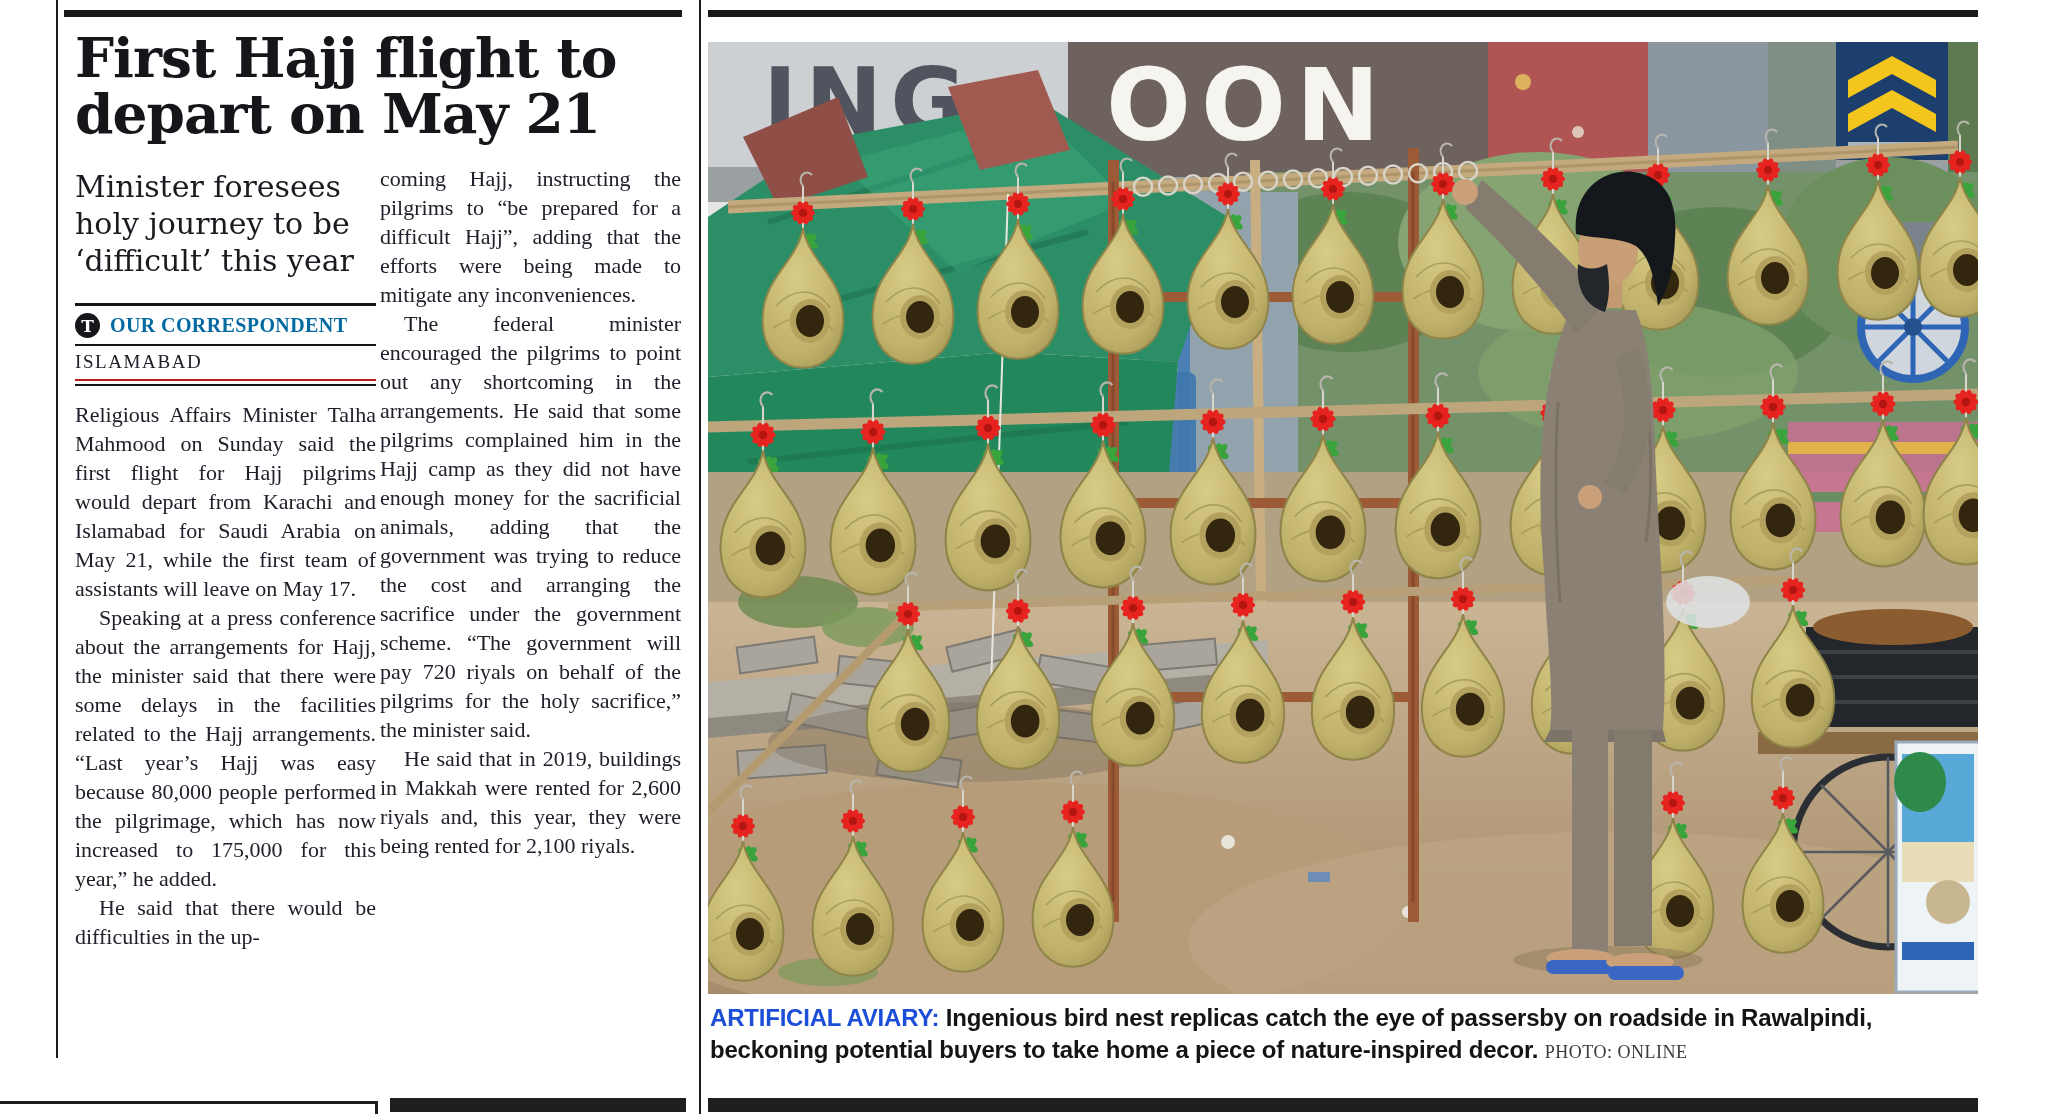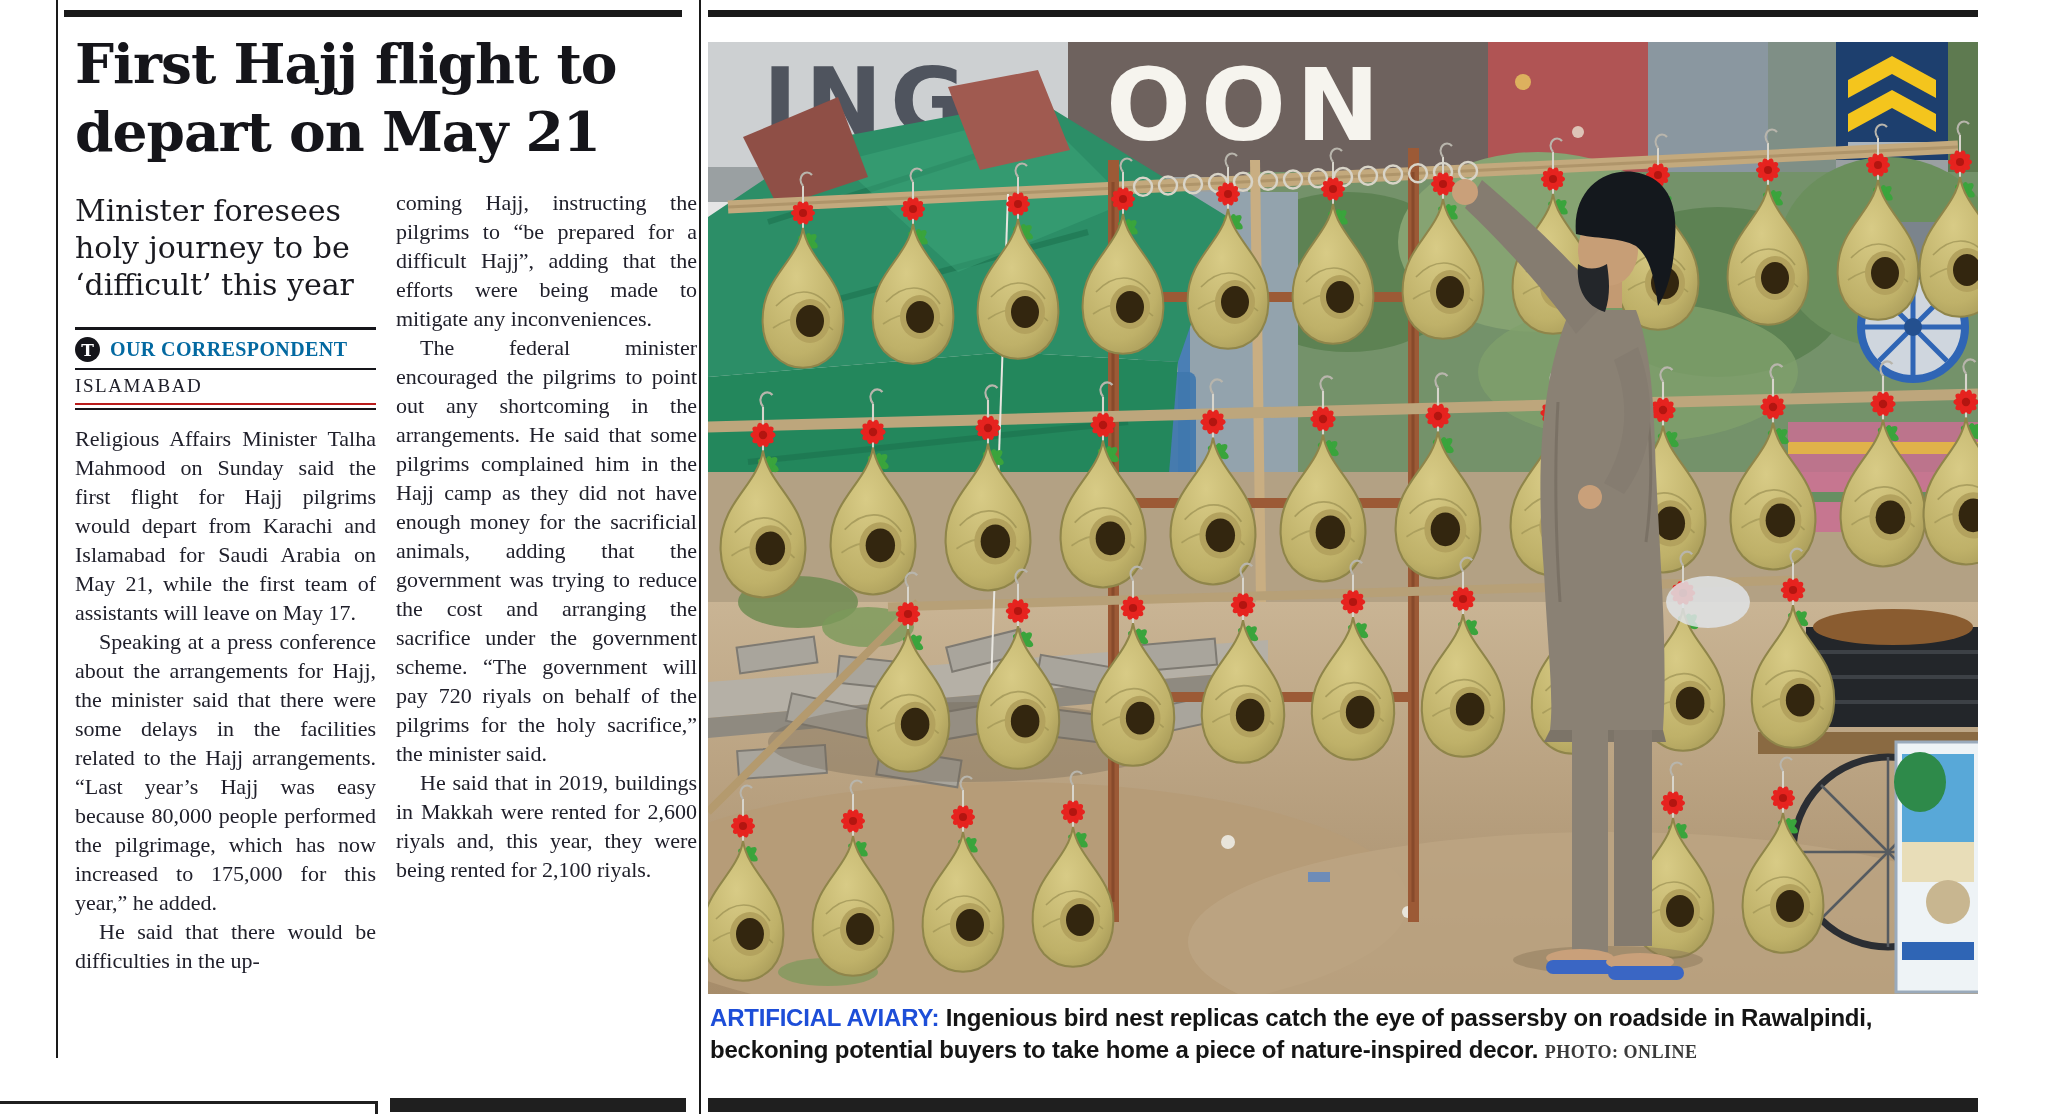--- a/index.html
+++ b/index.html
@@ -13,23 +13,23 @@
   .topbar{position:absolute;top:10px;height:7px;background:#1a1a1a;}
   .topbar-article{left:64px;width:618px;}
   .topbar-photo{left:708px;width:1270px;}
   .botbar-thin{position:absolute;left:0;top:1101px;width:378px;height:3px;background:#1f1f1f;}
   .botbar-thin::after{content:"";position:absolute;right:0;top:0;width:3px;height:13px;background:#1f1f1f;}
   .botbar-mid{position:absolute;left:390px;top:1098px;width:296px;height:14px;background:#1f1f1f;}
   .botbar-right{position:absolute;left:708px;top:1098px;width:1270px;height:14px;background:#1f1f1f;}
 
   
   .article{position:absolute;left:75px;top:30px;width:622px;}
-  .headline{font-family:"DejaVu Serif",serif;font-weight:600;font-size:55px;line-height:68px;
+  .headline{font-family:"DejaVu Serif",serif;font-weight:600;font-size:55px;line-height:56px;
             letter-spacing:-1px;color:#15151a;margin:0 0 22px 0;}
-  .cols{display:flex;gap:20px;}
+  .cols{display:flex;gap:4px;}
   .col{width:301px;}
   .subhead{font-family:"DejaVu Serif",serif;font-size:30px;line-height:37px;color:#1a1a20;
            margin:4px 0 24px 0;}
   .byline-block{margin-bottom:14px;}
   .byline-row{border-top:3px solid #15151a;border-bottom:2px solid #15151a;
               padding:7px 0 6px;display:flex;align-items:center;}
   .t-icon{width:25px;height:25px;border-radius:50%;background:#15151a;color:#fff;
           display:flex;align-items:center;justify-content:center;
           font-family:"DejaVu Serif",serif;font-size:17px;font-weight:bold;margin-right:10px;flex:0 0 auto;}
   .author{font-size:20px;font-weight:bold;letter-spacing:0.4px;color:#0369a1;}
@@ -42,21 +42,21 @@
   
   .photo-wrap{position:absolute;left:708px;top:42px;width:1270px;height:952px;overflow:hidden;
               background:#e5e5e5;}
   .photo-wrap svg{display:block;}
 
   
   .caption{position:absolute;left:710px;top:1002px;width:1272px;
            font-family:"Liberation Sans",sans-serif;font-weight:bold;
            font-size:24px;line-height:32px;letter-spacing:-0.2px;color:#141414;}
   .cap-lead{color:#1d4ed8;}
-  .credit{font-family:"Liberation Serif",serif;font-weight:bold;font-size:18px;
+  .credit{font-family:"Liberation Serif",serif;font-weight:normal;font-size:18px;
           letter-spacing:0.5px;color:#3a3a3a;}
 </style>
 </head>
 <body>
 
 <div class="v-rule rule-left"></div>
 <div class="v-rule rule-mid"></div>
 <div class="topbar topbar-article"></div>
 <div class="topbar topbar-photo"></div>
 <div class="botbar-thin"></div>

